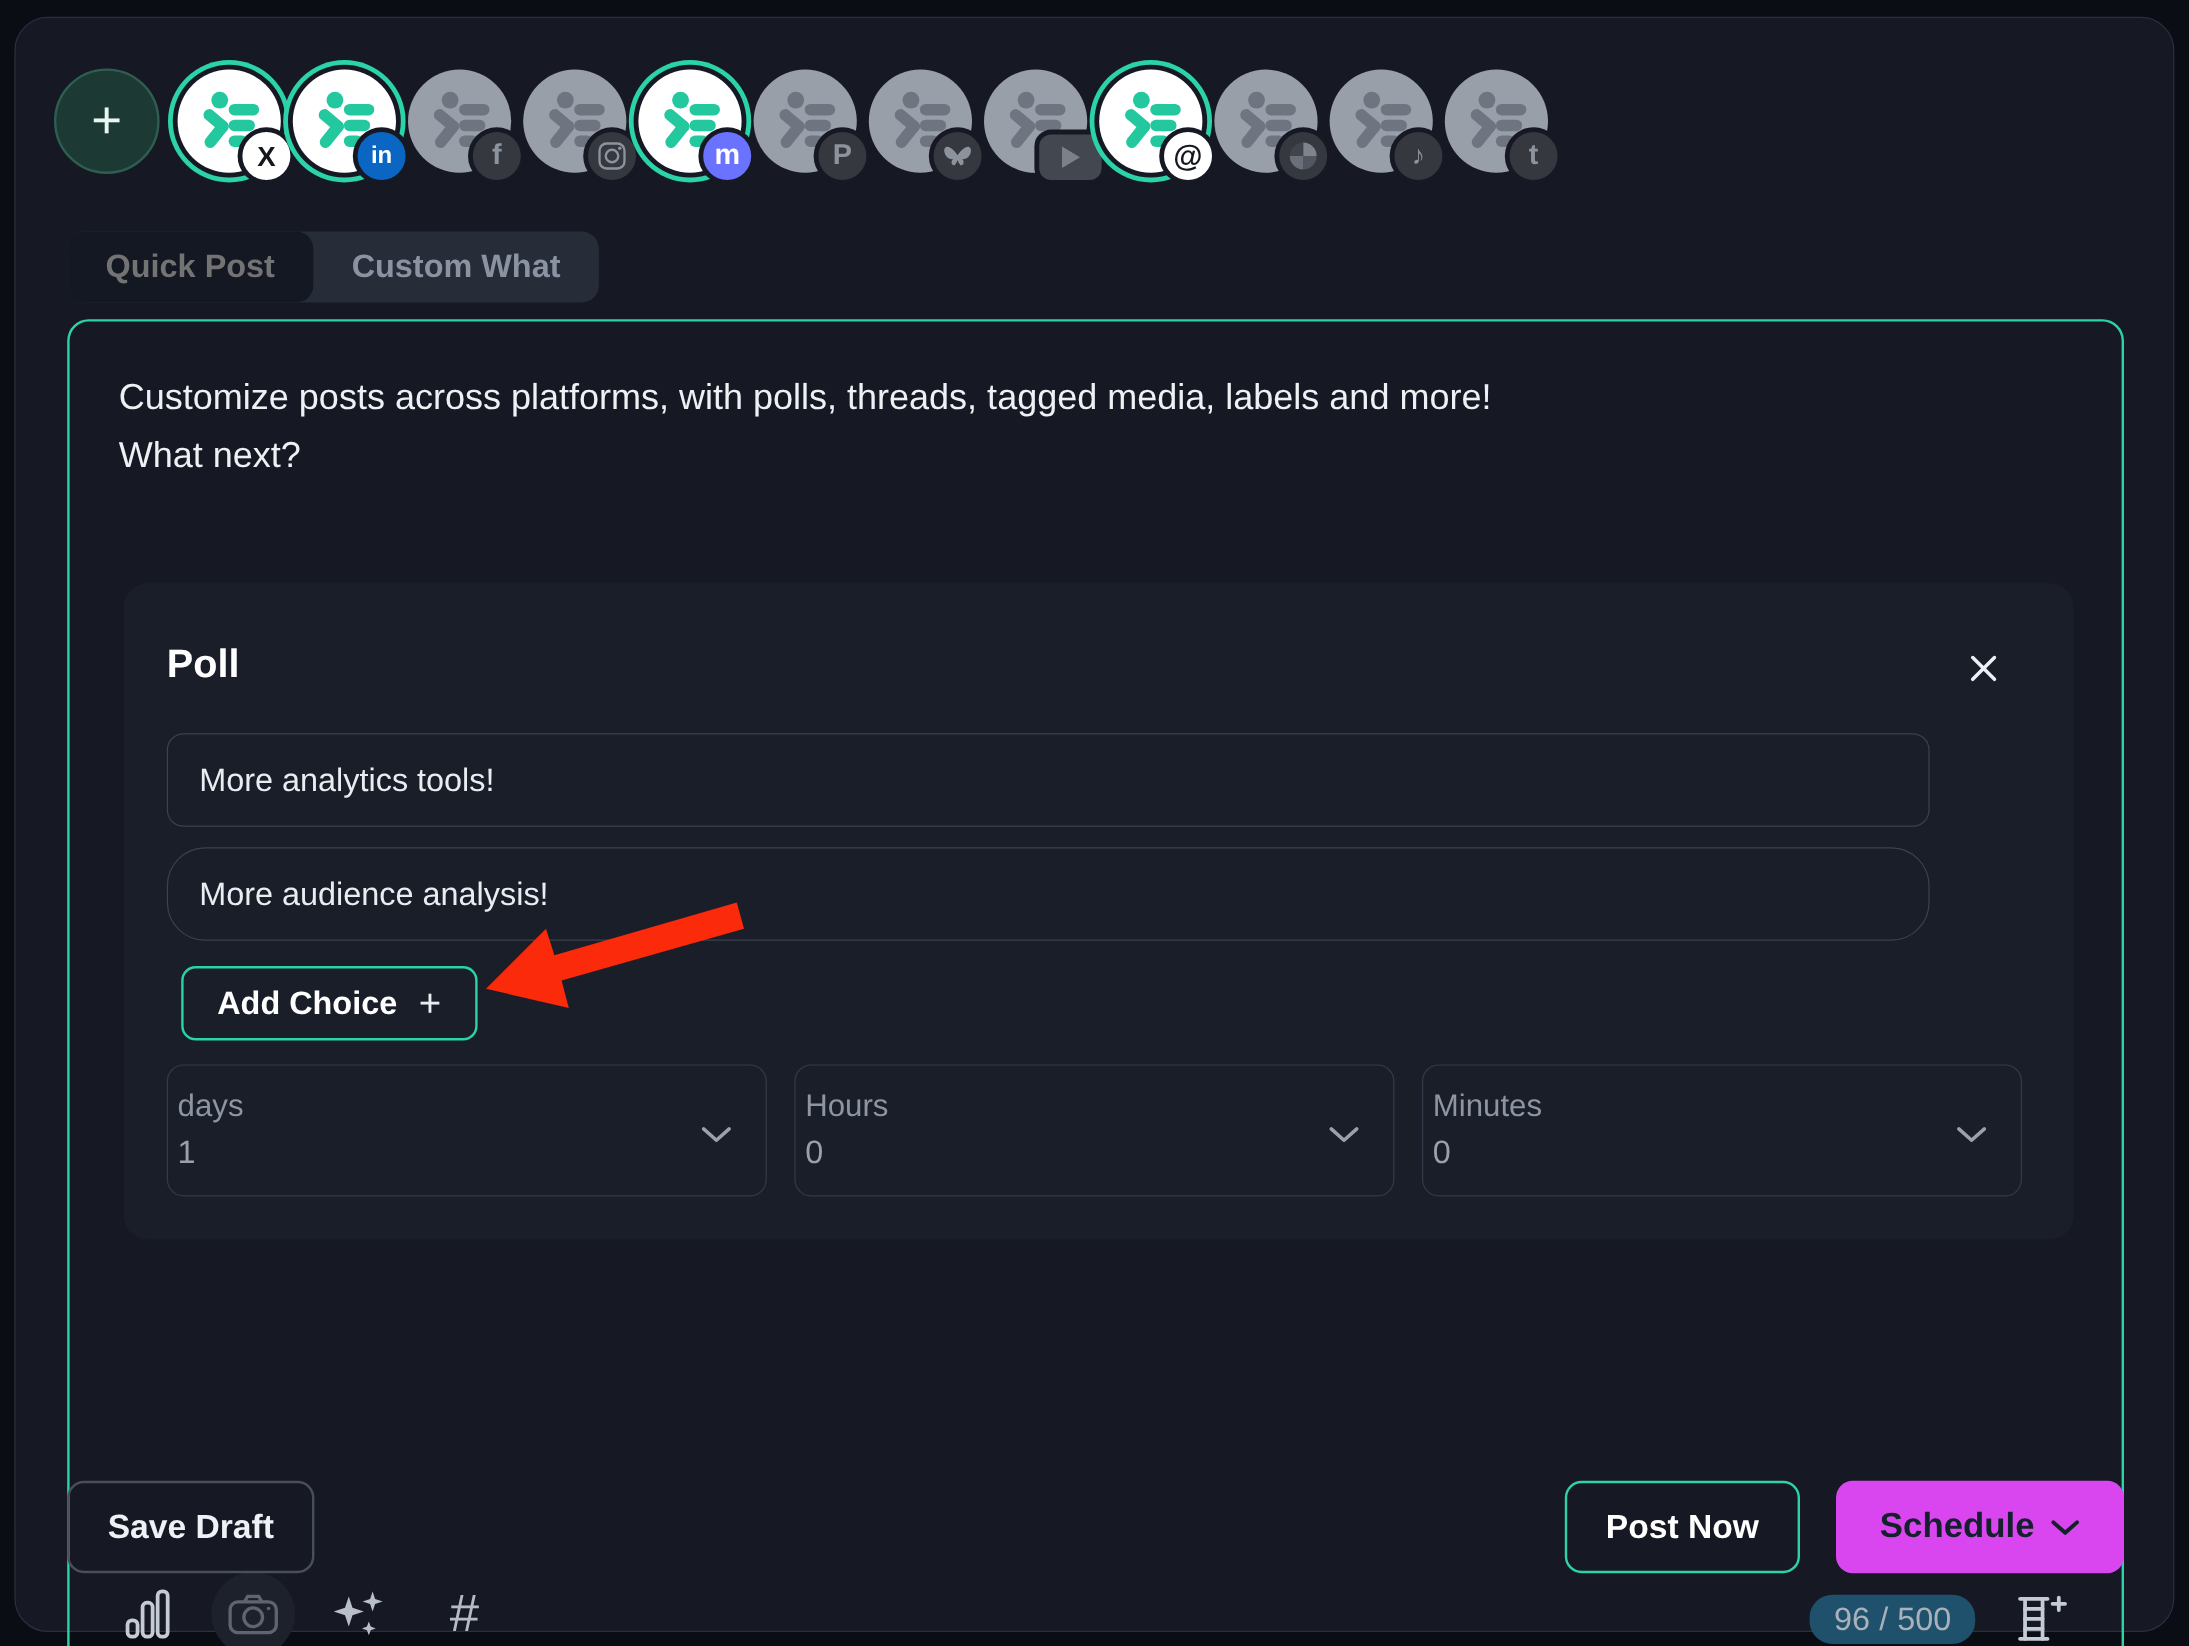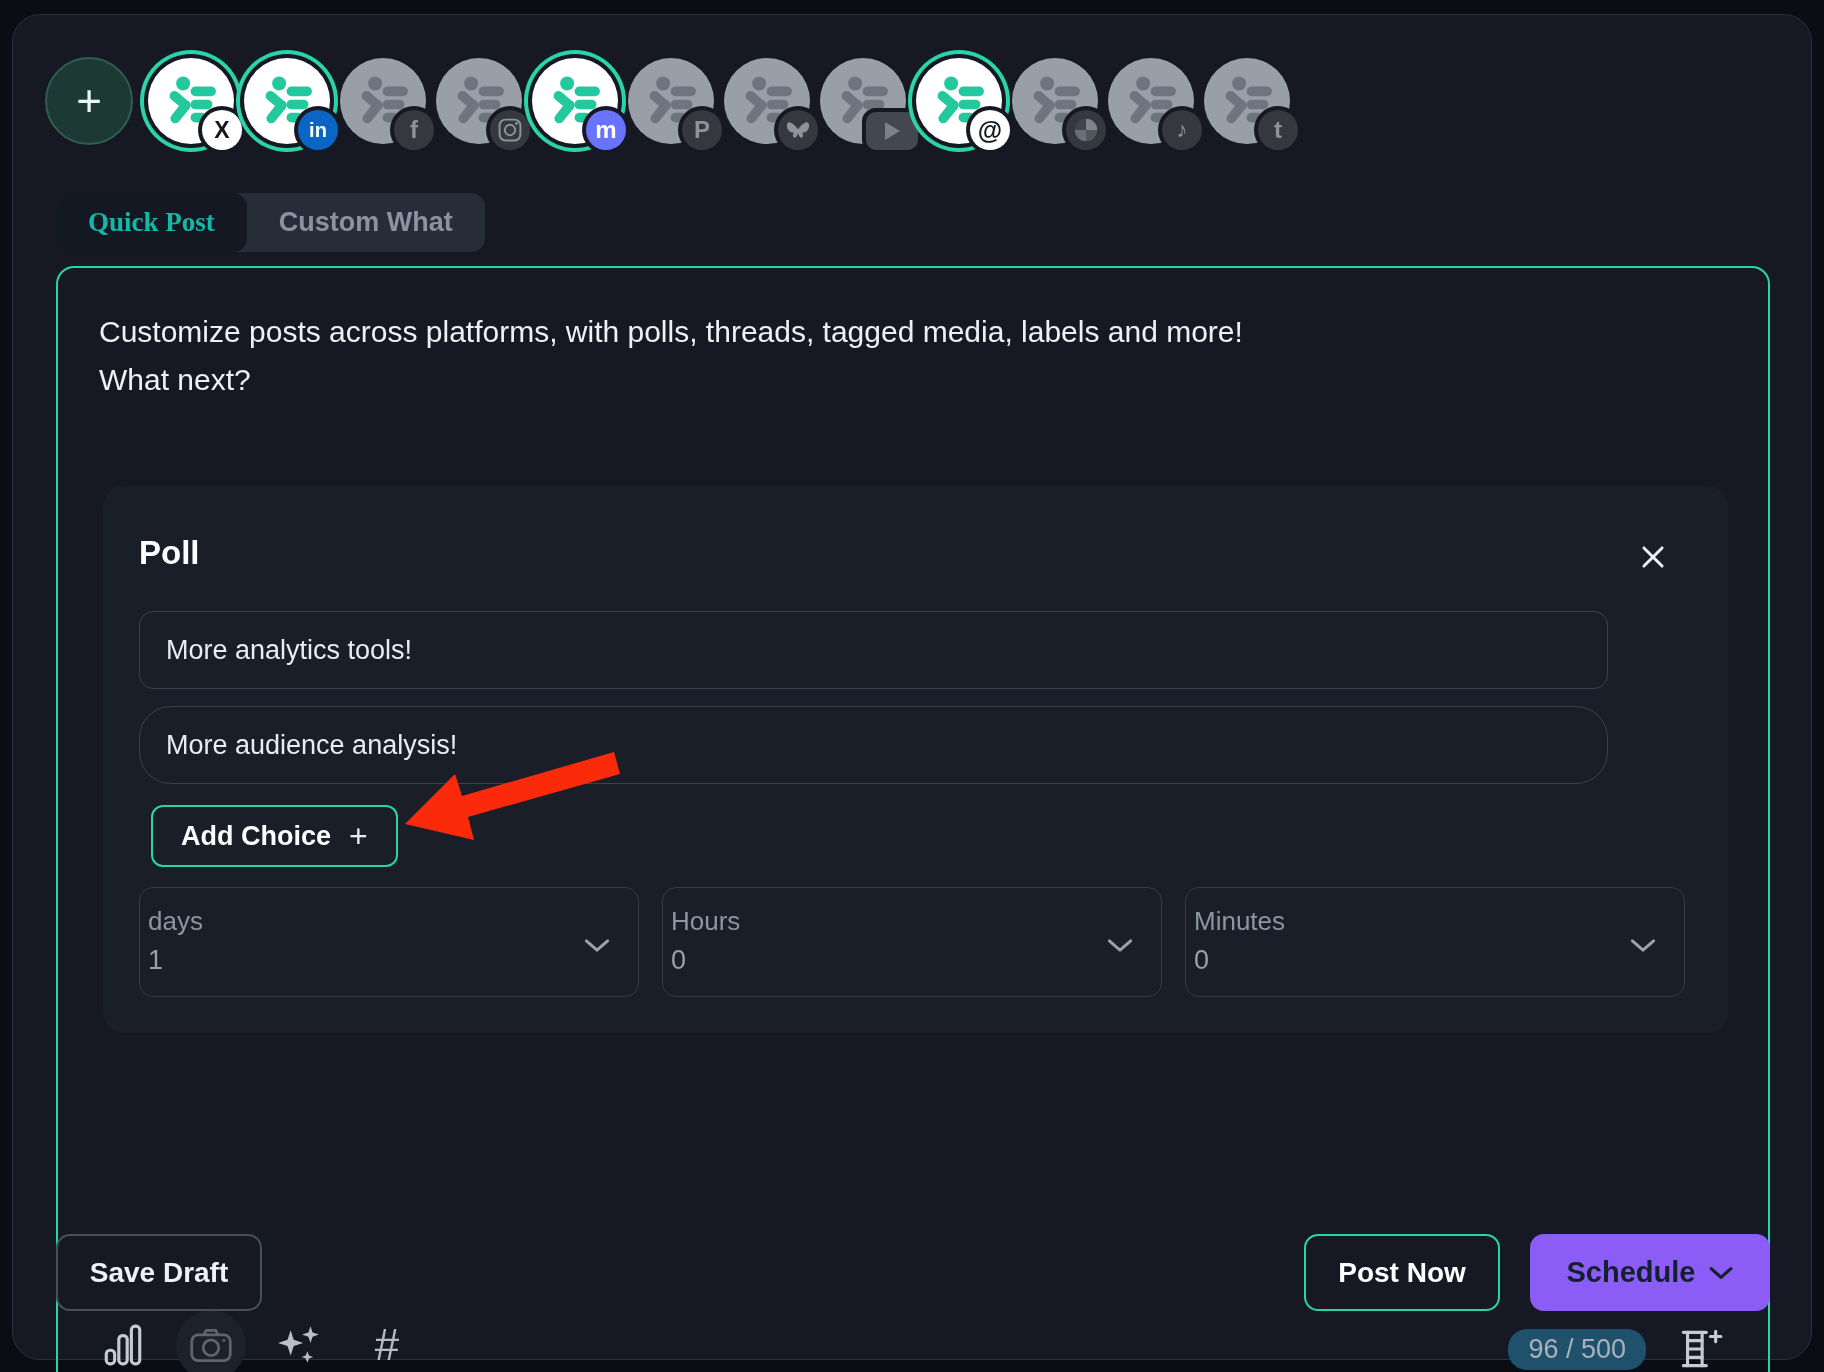--- a/index.html
+++ b/index.html
@@ -28,21 +28,21 @@
   .b-tiktok{font-size:22px;}
   .b-youtube{width:52px;height:38px;border-radius:10px;background:#43474f;right:-12px;}
   .b-youtube .yt-tri{width:0;height:0;border-left:15px solid #7b8089;border-top:9px solid transparent;
        border-bottom:9px solid transparent;}
   .pbadge svg{display:block;}
 
   
   .tabs{position:absolute;left:43px;top:178px;display:inline-flex;background:#272c39;border-radius:14px;}
   .tab{border:none;background:transparent;color:#8b93a2;font-weight:700;font-size:27px;
        padding:14px 32px;border-radius:14px;cursor:pointer;font-family:inherit;}
-  .tab.active{background:#141823;color:#14b8a6;font-family:Liberation Serif, serif;}
+  .tab.active{background:#141823;color:#737373;}
 
   
   .composer{position:absolute;left:43px;top:251px;width:1714px;height:1130px;border:2px solid #2bd3a8;
        border-radius:18px;box-sizing:border-box;text-decoration:underline;}
   .composer-text{position:absolute;left:41px;top:40px;color:#eef1f4;font-size:30px;line-height:48px;}
 
   
   .poll-card{position:absolute;left:45px;top:218px;width:1625px;height:547px;background:#1a1e29;
        border-radius:20px;}
   .poll-title{position:absolute;left:36px;top:48px;color:#ffffff;font-size:33px;font-weight:700;}
@@ -73,21 +73,21 @@
   .toolbar-right{position:absolute;right:44px;bottom:22px;display:flex;align-items:center;gap:28px;}
   .char-badge{background:#20516c;color:#a9b1bb;font-size:27px;padding:5px 20px;border-radius:19px;}
   .thread-btn{background:transparent;border:none;cursor:pointer;padding:0;display:flex;}
 
   
   .btn{position:absolute;top:1219px;height:77px;border-radius:14px;font-weight:700;font-size:28px;
        font-family:inherit;cursor:pointer;display:flex;align-items:center;justify-content:center;
        box-sizing:border-box;}
   .save-draft{left:43px;width:206px;background:transparent;border:2px solid #474e5c;color:#eef1f5;}
   .post-now{left:1291px;width:196px;background:transparent;border:2px solid #2bd3a8;color:#ffffff;}
-  .schedule{left:1517px;width:240px;background:#8b5cf6;border:none;color:#14212c;font-size:29px;gap:14px;}
+  .schedule{left:1517px;width:240px;background:#d946ef;border:none;color:#14212c;font-size:29px;gap:14px;}
 
   .arrow-overlay{position:absolute;left:0;top:0;width:1824px;height:1372px;pointer-events:none;z-index:50;}
   .hidden-defs{position:absolute;width:0;height:0;overflow:hidden;}
 </style>
 </head>
 <body>
 
 <svg class="hidden-defs" aria-hidden="true">
   <defs>
     <symbol id="fedica-glyph" viewBox="0 0 64 64">

